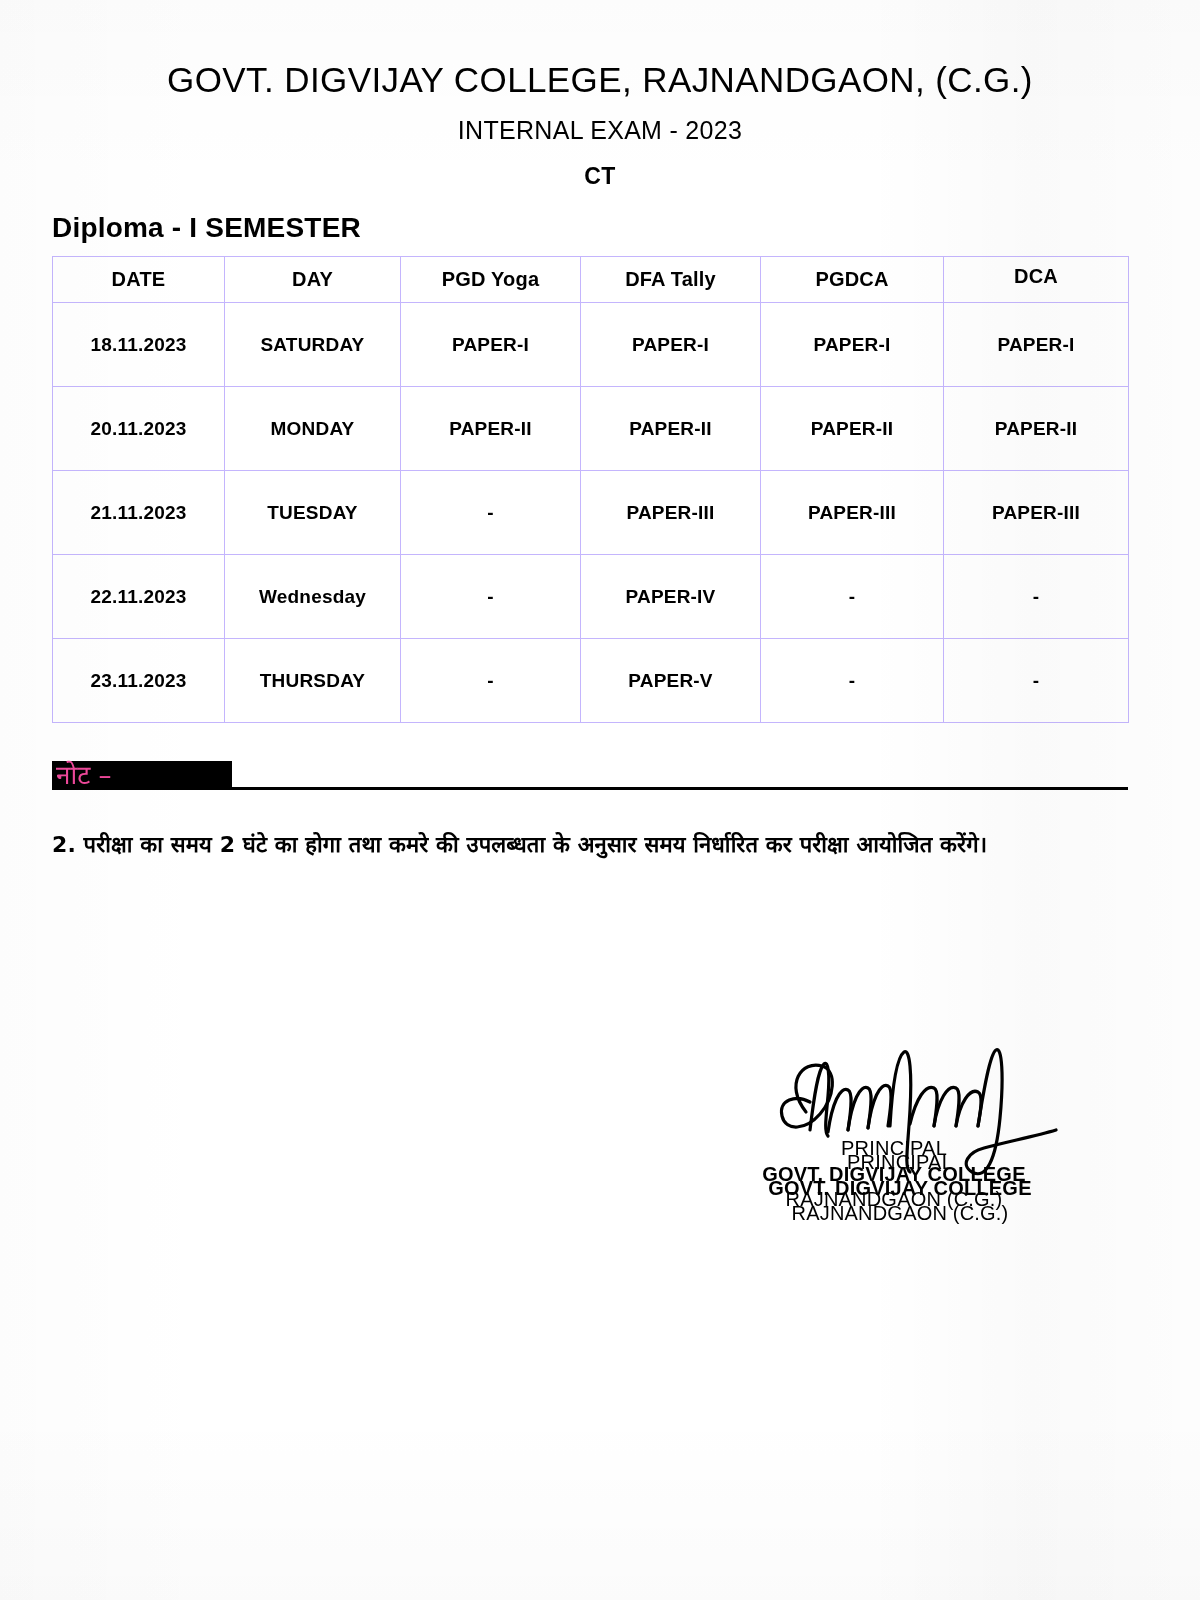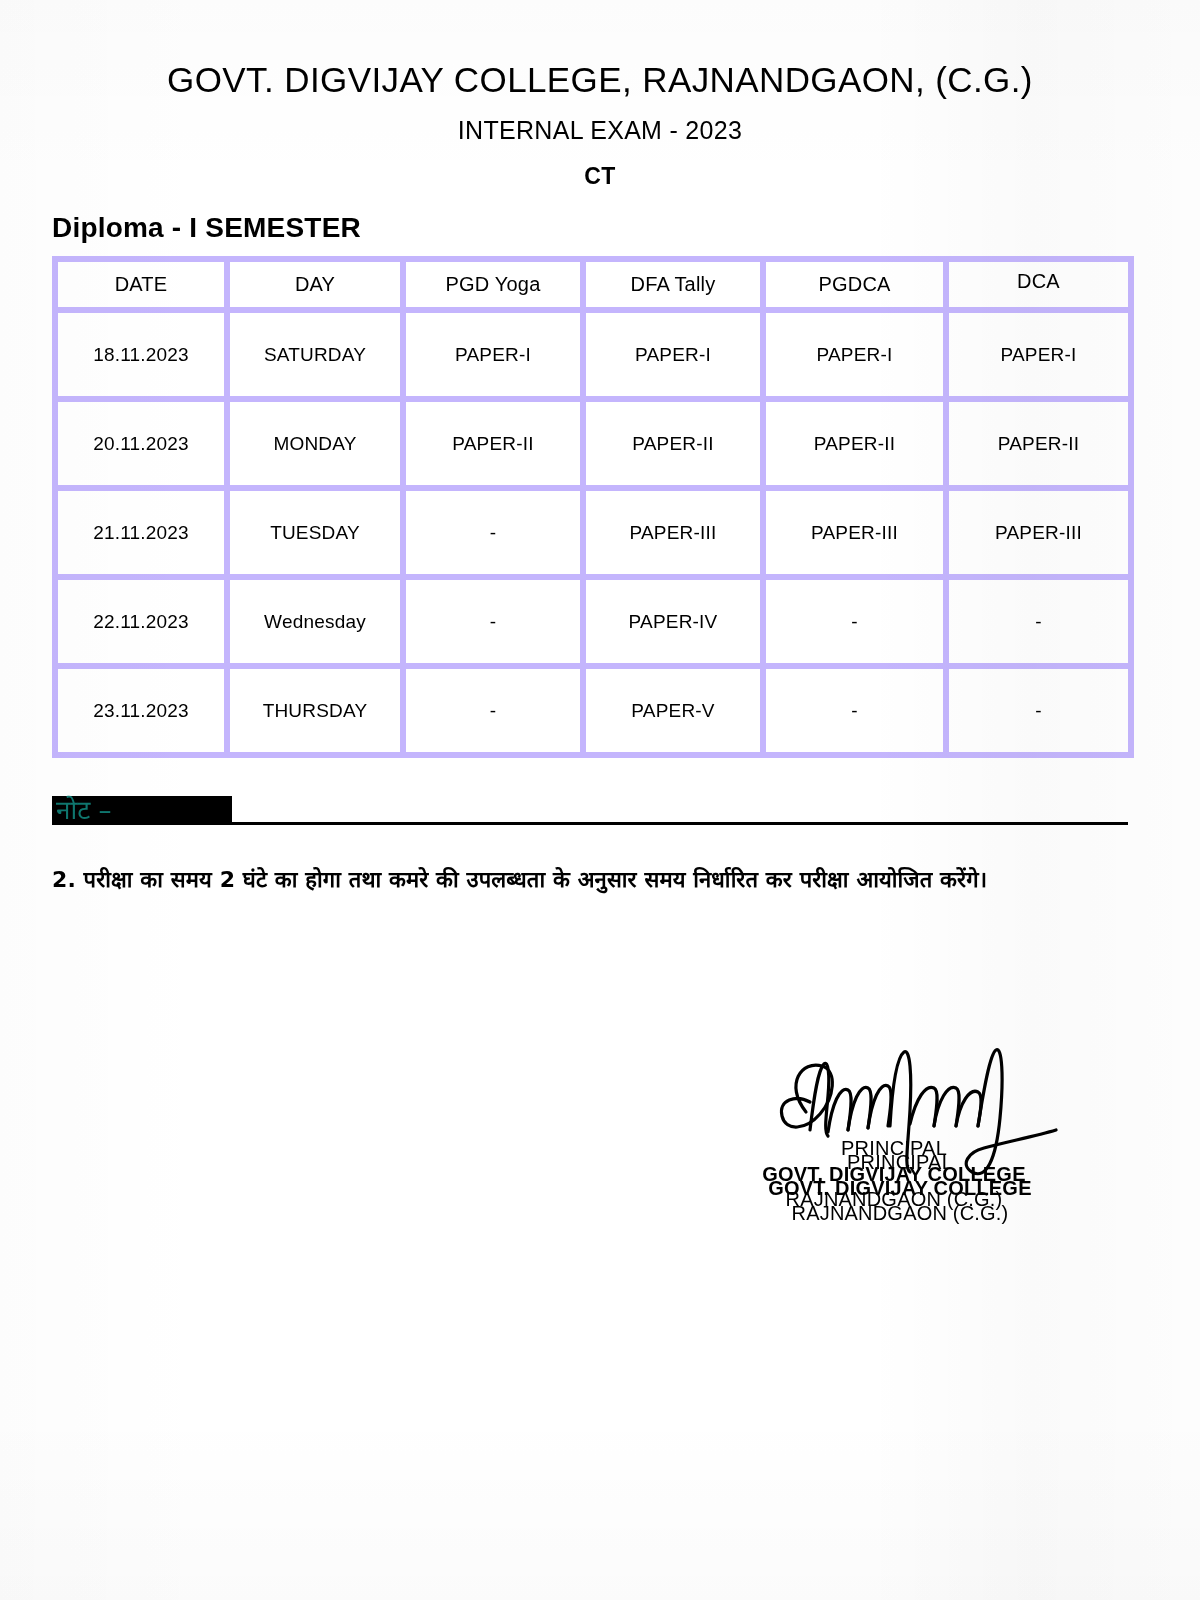--- a/index.html
+++ b/index.html
@@ -71,24 +71,24 @@
     margin-left: 52px;
     width: 1076px;
   }
   table.schedule {
     border-collapse: collapse;
     width: 100%;
     table-layout: fixed;
   }
   table.schedule td,
   table.schedule th {
-    border: 6px solid #c4b5fd;
+    border: 1px solid #c4b5fd;
     text-align: center;
     vertical-align: middle;
-    font-weight: normal;
+    font-weight: bold;
     padding: 0;
   }
   table.schedule thead th {
     height: 45px;
     font-size: 20px;
     letter-spacing: 0.2px;
   }
   table.schedule tbody td {
     height: 83px;
     font-size: 19px;
@@ -113,21 +113,21 @@
     margin-left: 52px;
     width: 1076px;
     position: relative;
   }
   .note-label-row {
     display: flex;
     align-items: flex-end;
   }
   .note-label {
     background: #000000;
-    color: #0f766e;
+    color: #ec4899;
     font-size: 26px;
     font-weight: 400;
     width: 180px;
     height: 29px;
     line-height: 29px;
     padding-left: 4px;
     box-sizing: border-box;
     font-family: "DejaVu Sans", sans-serif;
   }
   .note-rule {

